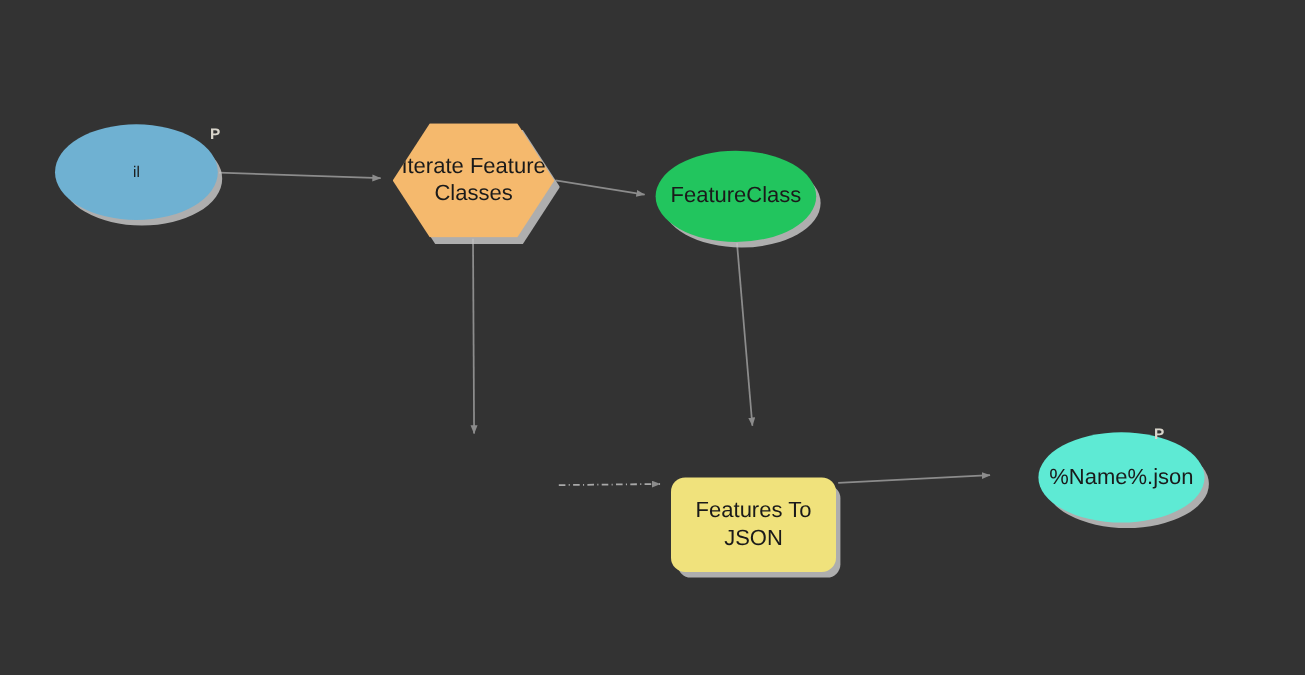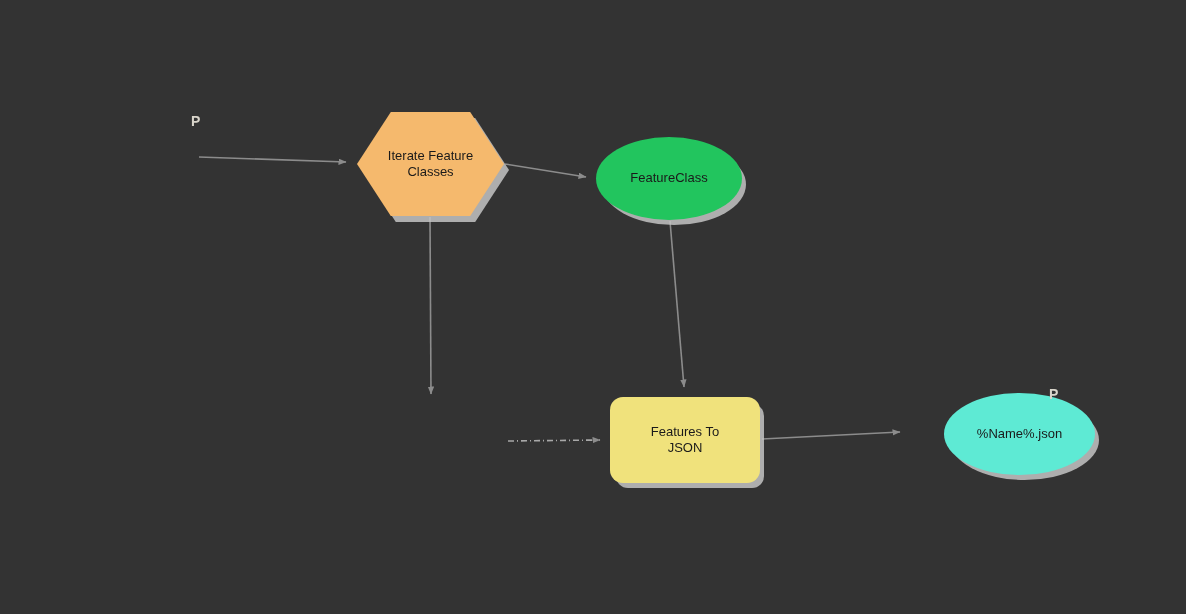--- a/index.html
+++ b/index.html
@@ -27,32 +27,33 @@
     height: 614px;
     pointer-events: none;
   }
   .node {
     position: absolute;
     display: flex;
     align-items: center;
     justify-content: center;
     text-align: center;
     color: #1a1a1a;
-    font-size: 13px;
+    font-size: 20px;
     line-height: 1.25;
     box-sizing: border-box;
     white-space: pre-line;
   }
   .ellipse {
     border-radius: 50%;
     box-shadow: 5px 6px 0 -1px rgba(196,196,196,0.85);
   }
   .rounded-rect {
     border-radius: 13px;
     box-shadow: 5px 6px 0 -1px rgba(196,196,196,0.85);
+    margin-top: 37px;
   }
   .hexagon {
     clip-path: polygon(23% 0%, 77% 0%, 100% 50%, 77% 100%, 23% 100%, 0% 50%);
   }
   .hex-wrap {
     position: absolute;
   }
   .hex-shadow {
     position: absolute;
     left: 5px;
@@ -101,20 +102,23 @@
 
     <line x1="430" y1="217" x2="431" y2="394" stroke="#8c8c8c" stroke-width="1.6" marker-end="url(#arrowhead)"></line>
 
     <line x1="670" y1="221" x2="684" y2="387" stroke="#8c8c8c" stroke-width="1.6" marker-end="url(#arrowhead)"></line>
 
     <line x1="508" y1="441" x2="600" y2="440" stroke="#a8a8a8" stroke-width="1.6" stroke-dasharray="6 3 1 3" marker-end="url(#arrowhead)"></line>
 
     <line x1="762" y1="439" x2="900" y2="432" stroke="#8c8c8c" stroke-width="1.6" marker-end="url(#arrowhead)"></line>
   </svg>
 
+  <div id="node-il" class="node ellipse">
+    <span>il</span>
+  </div>
   <div id="badge-il" class="badge-p">P</div>
 
   <div id="node-iterate" class="hex-wrap">
     <div class="hex-shadow"></div>
     <div class="node hexagon" style="position:relative;left:0;top:0;">
       <span>Iterate Feature
 Classes</span>
     </div>
   </div>
 

